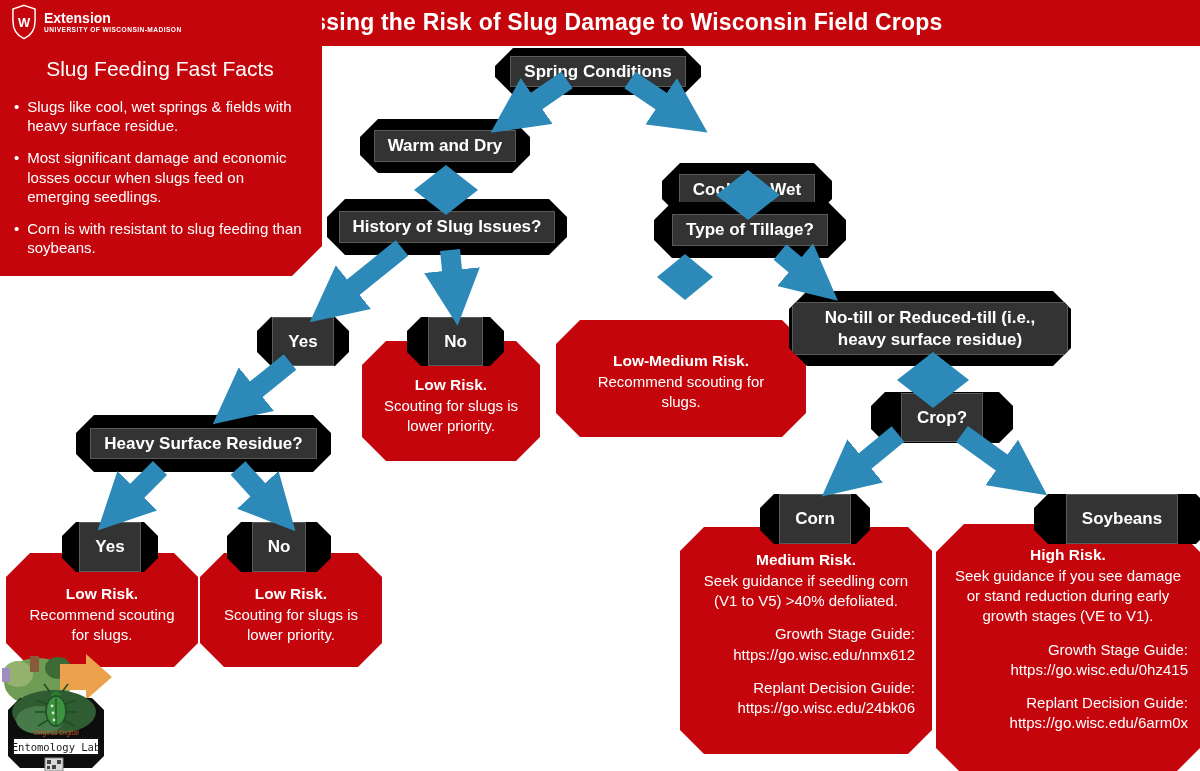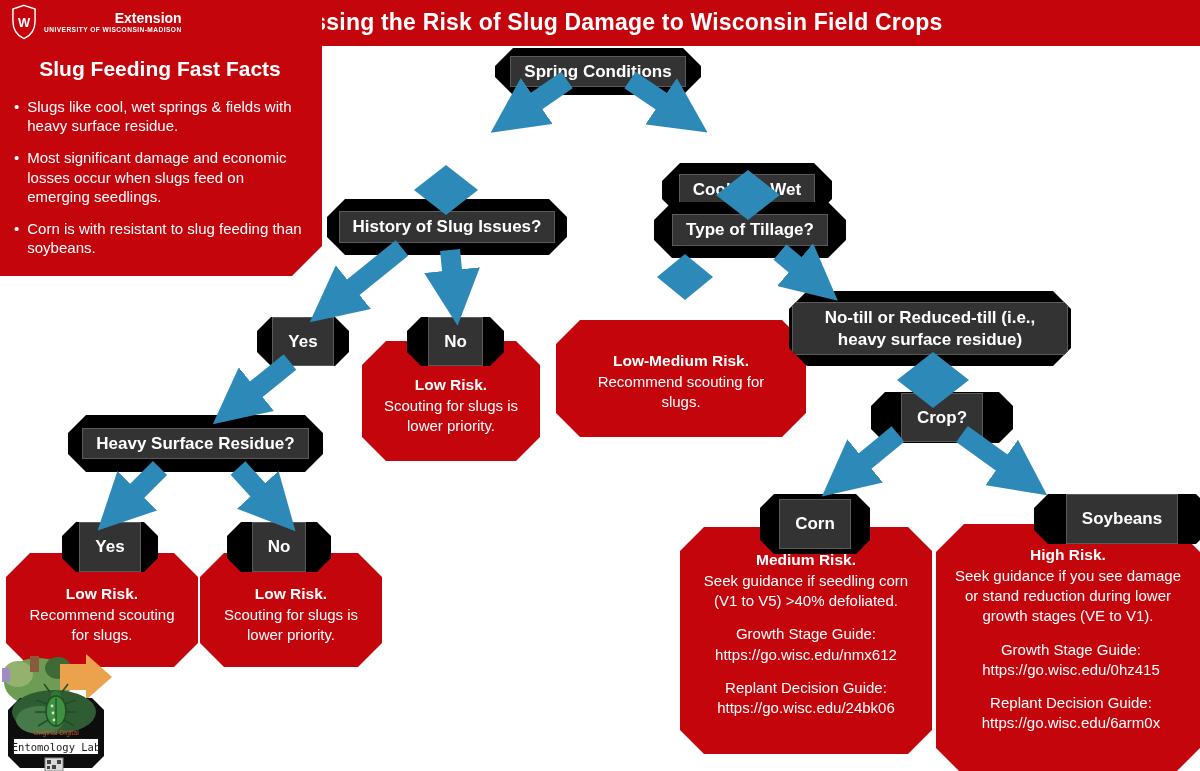--- a/index.html
+++ b/index.html
@@ -3,49 +3,49 @@
 <meta charset="utf-8">
 <style>
   html,body{margin:0;padding:0;background:#ffffff;}
   .canvas{position:relative;width:1200px;height:771px;overflow:hidden;background:#fff;
           font-family:"Liberation Sans",sans-serif;}
   
   .header{position:absolute;left:0;top:0;width:1200px;height:46px;background:#c5050c;z-index:1;}
   .page-title{position:absolute;left:0;top:9px;width:1200px;text-align:center;color:#fff;
               font-size:23px;font-weight:bold;z-index:2;letter-spacing:.2px;}
   .uwlogo{position:absolute;left:12px;top:4px;display:flex;align-items:center;gap:8px;color:#fff;z-index:3;}
-  .uwlogo .words{display:flex;flex-direction:column;line-height:1.1;text-align:right;}
+  .uwlogo .words{display:flex;flex-direction:column;line-height:1.1;}
   .uwlogo .org{font-size:14px;font-weight:bold;}
   .uwlogo .suborg{font-size:6.6px;letter-spacing:.45px;font-weight:bold;}
   
   .facts{position:absolute;left:0;top:0;width:322px;height:276px;background:#c5050c;color:#fff;z-index:2;
          clip-path:polygon(0 0,100% 0,100% calc(100% - 30px),calc(100% - 30px) 100%,0 100%);
          box-sizing:border-box;padding:57px 16px 0 14px;}
-  .facts h2{margin:0 0 16px 0;font-size:21px;text-align:center;font-weight:bold;}
+  .facts h2{margin:0 0 16px 0;font-size:21px;text-align:center;font-weight:normal;}
   .bullet{display:flex;gap:8px;margin-bottom:13px;font-size:15px;line-height:1.28;}
   .bullet .dot{flex:0 0 auto;}
   
   .node{position:absolute;background:#000;display:flex;align-items:center;justify-content:center;z-index:3;}
   .plate{background:#333;border:1px solid #5a5a5a;color:#fff;font-weight:bold;font-size:17px;
          text-align:center;padding:4px 13px;line-height:1.25;}
   .plate.sm{padding:13px 15px;}
   .cut14{clip-path:polygon(14px 0,calc(100% - 14px) 0,100% 14px,100% calc(100% - 14px),
          calc(100% - 14px) 100%,14px 100%,0 calc(100% - 14px),0 14px);}
   .cut18{clip-path:polygon(18px 0,calc(100% - 18px) 0,100% 18px,100% calc(100% - 18px),
          calc(100% - 18px) 100%,18px 100%,0 calc(100% - 18px),0 18px);}
   .cut24{clip-path:polygon(24px 0,calc(100% - 24px) 0,100% 24px,100% calc(100% - 24px),
          calc(100% - 24px) 100%,24px 100%,0 calc(100% - 24px),0 24px);}
   .cut28{clip-path:polygon(28px 0,calc(100% - 28px) 0,100% 28px,100% calc(100% - 28px),
          calc(100% - 28px) 100%,28px 100%,0 calc(100% - 28px),0 28px);}
   
   .outcome{position:absolute;background:#c5050c;color:#fff;z-index:2;text-align:center;
            font-size:15px;line-height:1.35;box-sizing:border-box;}
   .otitle{font-weight:bold;font-size:15.5px;display:block;}
   .obody{display:block;}
-  .linkblock{text-align:center;margin-top:13px;}
+  .linkblock{text-align:right;margin-top:13px;}
   .linkrow{margin-bottom:13px;}
   .linkrow a{color:#fff;cursor:pointer;}
   
   .arrows{position:absolute;left:0;top:0;z-index:4;pointer-events:none;}
   
   .ento{position:absolute;left:0;top:648px;z-index:5;}
 </style>
 </head>
 <body>
 
@@ -110,67 +110,70 @@
       </div>
       <div class="linkrow">
         <span>Replant Decision Guide:</span><br>
         <a>https://go.wisc.edu/24bk06</a>
       </div>
     </div>
   </div>
 
   <div class="outcome cut28" style="left:936px;top:524px;width:264px;height:252px;padding:21px 12px 0;">
     <span class="otitle">High Risk.</span>
-    <span class="obody">Seek guidance if you see damage or stand reduction during lower growth stages (VE to V1).</span>
+    <span class="obody">Seek guidance if you see damage or stand reduction during early growth stages (VE to V1).</span>
     <div class="linkblock" style="padding-left:6px;">
       <div class="linkrow">
         <span>Growth Stage Guide:</span><br>
         <a>https://go.wisc.edu/0hz415</a>
       </div>
       <div class="linkrow">
         <span>Replant Decision Guide:</span><br>
         <a>https://go.wisc.edu/6arm0x</a>
       </div>
     </div>
   </div>
 
   <div class="node cut18" style="left:495px;top:48px;width:206px;height:47px;">
     <span class="plate">Spring Conditions</span>
   </div>
+  <div class="node cut18" style="left:360px;top:119px;width:170px;height:54px;">
+    <span class="plate">Warm and Dry</span>
+  </div>
   <div class="node cut18" style="left:662px;top:119px;width:170px;height:54px;margin-top:44px;">
     <span class="plate">Cool and Wet</span>
   </div>
   <div class="node cut18" style="left:327px;top:199px;width:240px;height:56px;">
     <span class="plate">History of Slug Issues?</span>
   </div>
   <div class="node cut18" style="left:654px;top:202px;width:192px;height:56px;">
     <span class="plate">Type of Tillage?</span>
   </div>
   <div class="node cut14" style="left:257px;top:317px;width:92px;height:49px;">
     <span class="plate sm">Yes</span>
   </div>
   <div class="node cut14" style="left:407px;top:317px;width:97px;height:49px;">
     <span class="plate sm">No</span>
   </div>
   <div class="node cut18" style="left:789px;top:291px;width:282px;height:75px;">
     <span class="plate" style="max-width:248px;">No-till or Reduced-till (i.e., heavy surface residue)</span>
   </div>
-  <div class="node cut18" style="left:68px;top:415px;width:255px;height:57px;">
+  <div class="node cut18" style="left:76px;top:415px;width:255px;height:57px;">
     <span class="plate">Heavy Surface Residue?</span>
   </div>
   <div class="node cut14" style="left:871px;top:392px;width:142px;height:51px;">
     <span class="plate sm">Crop?</span>
   </div>
   <div class="node cut14" style="left:62px;top:522px;width:96px;height:50px;">
     <span class="plate sm">Yes</span>
   </div>
   <div class="node cut14" style="left:227px;top:522px;width:104px;height:50px;">
     <span class="plate sm">No</span>
   </div>
-  <div class="node cut14" style="left:760px;top:494px;width:110px;height:60px;">
+  <div class="node cut14" style="left:760px;top:494px;width:110px;height:50px;">
     <span class="plate sm">Corn</span>
   </div>
   <div class="node cut14" style="left:1034px;top:494px;width:176px;height:50px;">
     <span class="plate sm">Soybeans</span>
   </div>
 
   <svg class="arrows" width="1200" height="771" viewBox="0 0 1200 771">
     <defs>
       <marker id="ah" markerUnits="strokeWidth" markerWidth="2.8" markerHeight="2.8" refX="1.5" refY="1.4" orient="auto">
         <path d="M0,0 L2.8,1.4 L0,2.8 Z" fill="#2d8ab8"></path>

